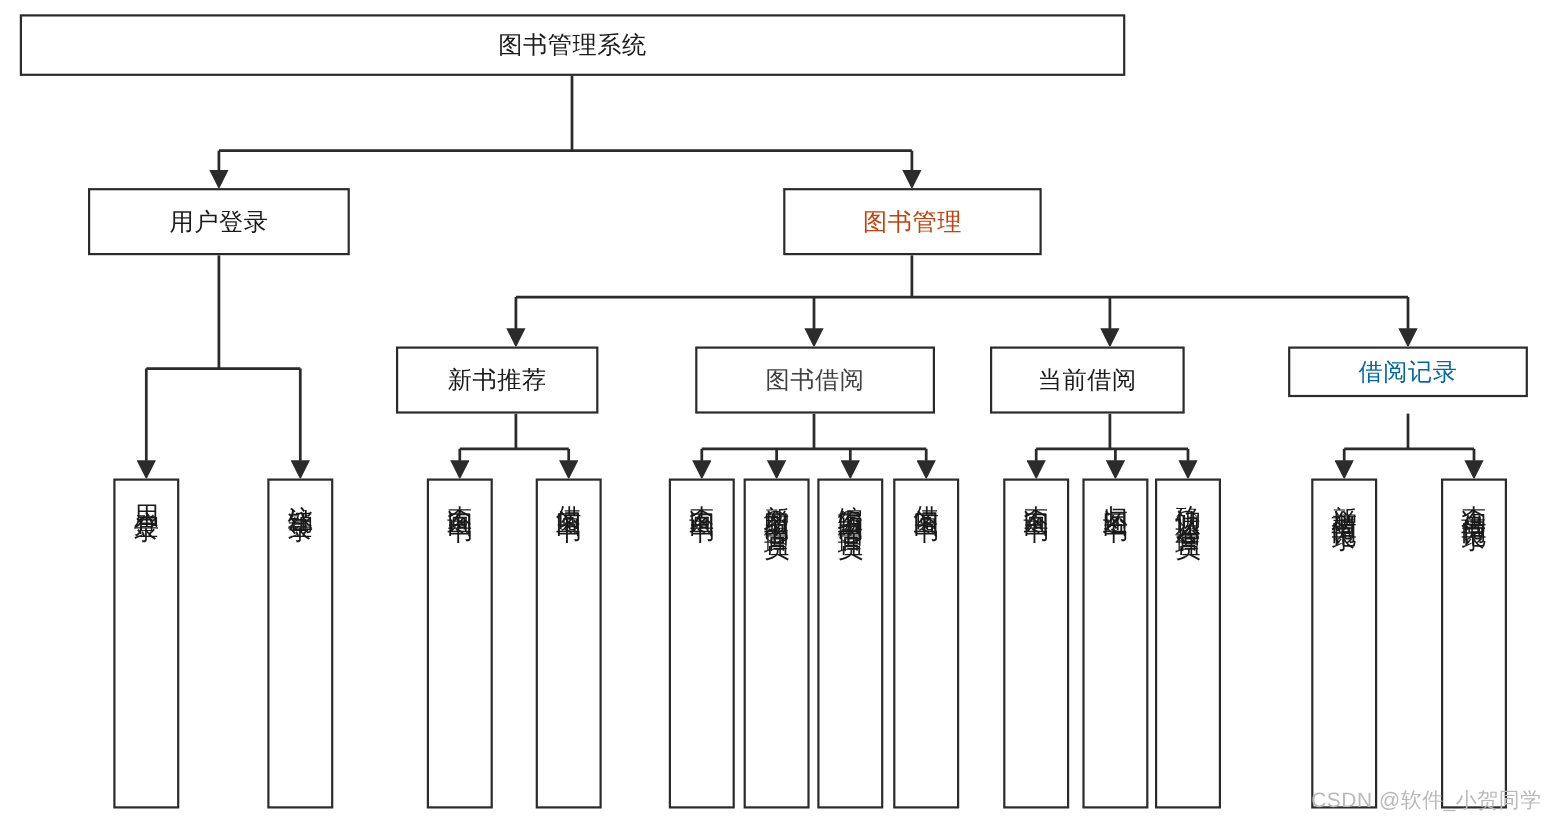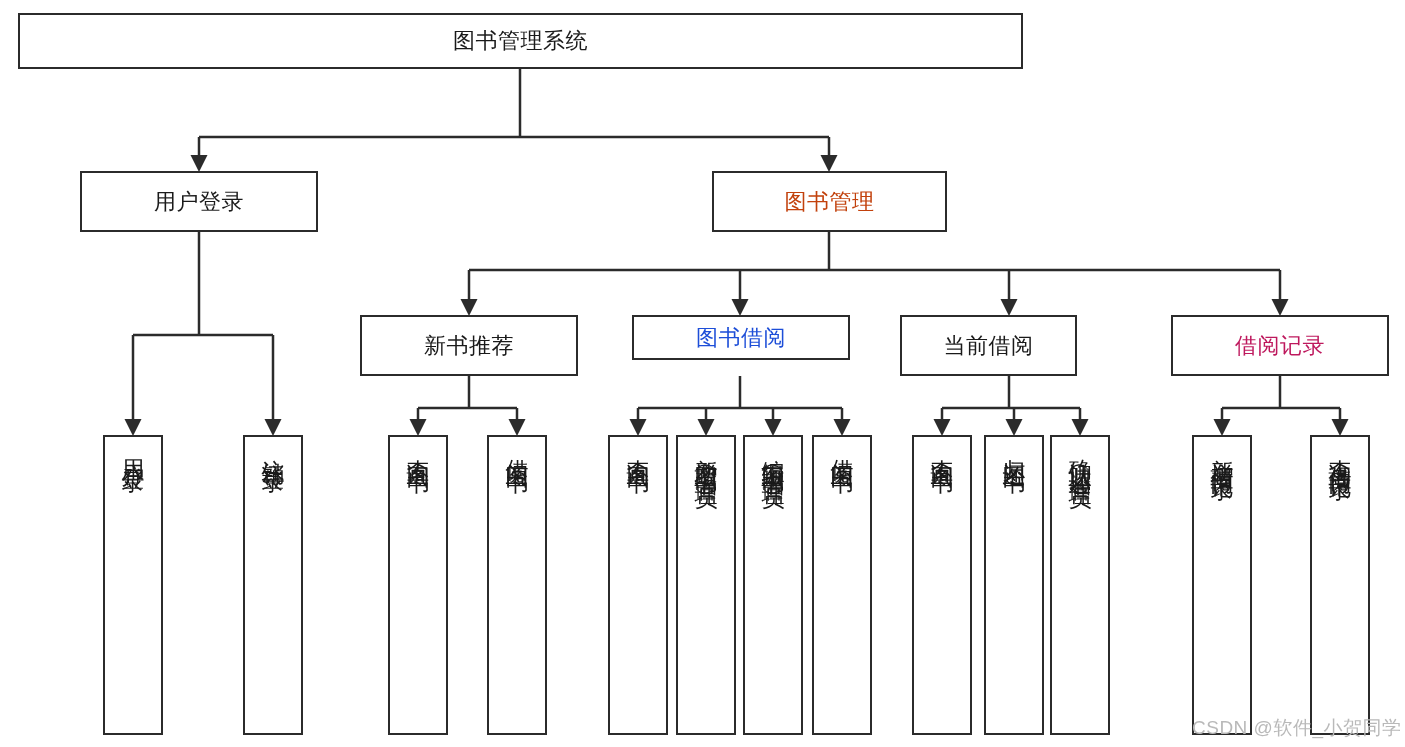--- a/index.html
+++ b/index.html
@@ -118,30 +118,30 @@
   <div id="nodes-layer">
       <div class="node horiz root" style="left: 18px; top: 13px; width: 1005px; height: 56px; border-color: rgb(43, 43, 43); background: rgb(255, 255, 255); color: rgb(26, 26, 26);">
         <span class="label">图书管理系统</span>
       </div>
       <div class="node horiz" style="left: 80px; top: 171px; width: 238px; height: 61px; border-color: rgb(43, 43, 43); background: rgb(255, 255, 255); color: rgb(26, 26, 26);">
         <span class="label">用户登录</span>
       </div>
       <div class="node horiz" style="left: 712px; top: 171px; width: 235px; height: 61px; border-color: rgb(43, 43, 43); background: rgb(255, 255, 255); color: #c2410c;">
         <span class="label">图书管理</span>
       </div>
-      <div class="node horiz" style="left: 360px; top: 315px; width: 218px; height: 61px; border-color: rgb(43, 43, 43); background: rgb(255, 255, 255); color: rgb(26, 26, 26); justify-content: center;">
+      <div class="node horiz" style="left: 360px; top: 315px; width: 184px; height: 61px; border-color: rgb(43, 43, 43); background: rgb(255, 255, 255); color: rgb(26, 26, 26); justify-content: center;">
         <span class="label">新书推荐</span>
       </div>
-      <div class="node horiz" style="left: 632px; top: 315px; width: 218px; height: 45px; border-color: rgb(43, 43, 43); background: rgb(255, 255, 255); color: #1d4ed8;">
+      <div class="node horiz" style="left: 632px; top: 315px; width: 218px; height: 61px; border-color: rgb(43, 43, 43); background: rgb(255, 255, 255); color: #404040;">
         <span class="label">图书借阅</span>
       </div>
       <div class="node horiz" style="left: 900px; top: 315px; width: 177px; height: 61px; border-color: rgb(43, 43, 43); background: rgb(255, 255, 255); color: rgb(26, 26, 26);">
         <span class="label">当前借阅</span>
       </div>
-      <div class="node horiz" style="left: 1171px; top: 315px; width: 218px; height: 61px; border-color: rgb(43, 43, 43); background: rgb(255, 255, 255); color: #be185d;">
+      <div class="node horiz" style="left: 1171px; top: 315px; width: 218px; height: 46px; border-color: rgb(43, 43, 43); background: rgb(255, 255, 255); color: #0369a1;">
         <span class="label">借阅记录</span>
       </div>
       <div class="node vert" style="left: 103px; top: 435px; width: 60px; height: 300px; border-color: rgb(43, 43, 43); background: rgb(255, 255, 255); color: rgb(26, 26, 26);">
         <span class="label">用户登录</span>
       </div>
       <div class="node vert" style="left: 243px; top: 435px; width: 60px; height: 300px; border-color: rgb(43, 43, 43); background: rgb(255, 255, 255); color: rgb(26, 26, 26);">
         <span class="label">注销登录</span>
       </div>
       <div class="node vert" style="left: 388px; top: 435px; width: 60px; height: 300px; border-color: rgb(43, 43, 43); background: rgb(255, 255, 255); color: rgb(26, 26, 26);">
         <span class="label">查询图书</span>

